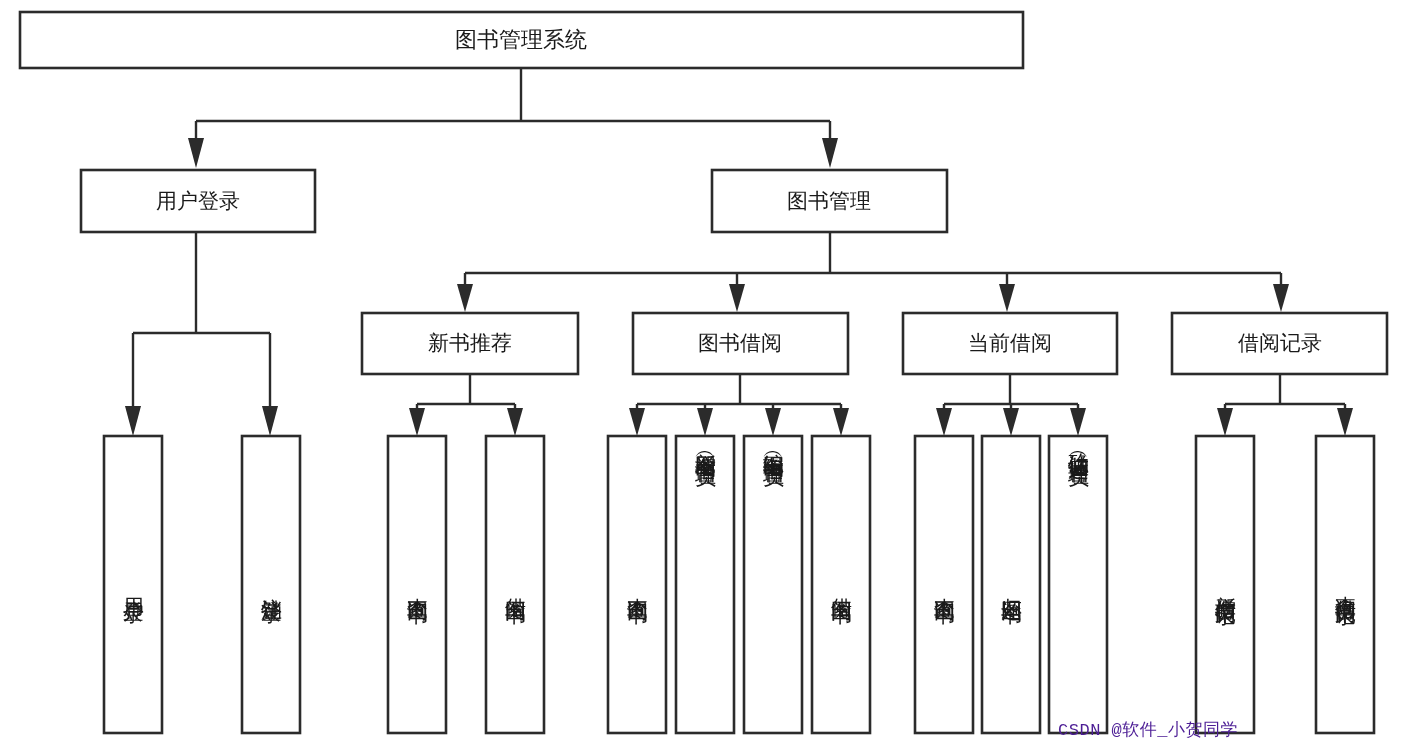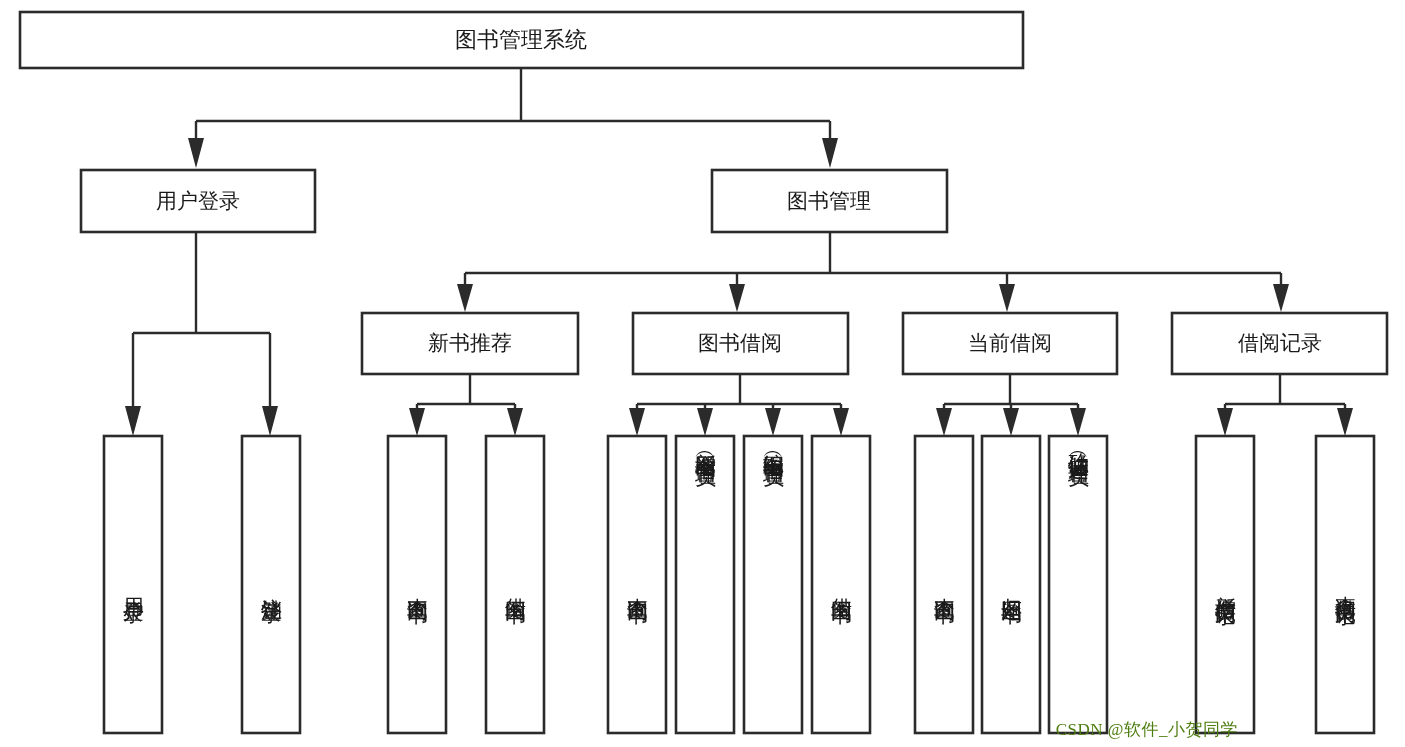--- a/index.html
+++ b/index.html
@@ -66,23 +66,23 @@
     fill: none;
   }
   .arrow-head {
     fill: #2b2b2b;
     stroke: none;
   }
   .watermark {
     position: absolute;
     right: 12px;
     bottom: 6px;
-    font-family: Liberation Serif, serif;
+    font-family: Liberation Mono, monospace;
     font-size: 17px;
-    color: #4d7c0f;
+    color: #4c1d95;
     letter-spacing: 0.5px;
     white-space: nowrap;
     user-select: none;
   }
 </style>
 </head>
 <body>
 
 <div id="diagram-root">
 

